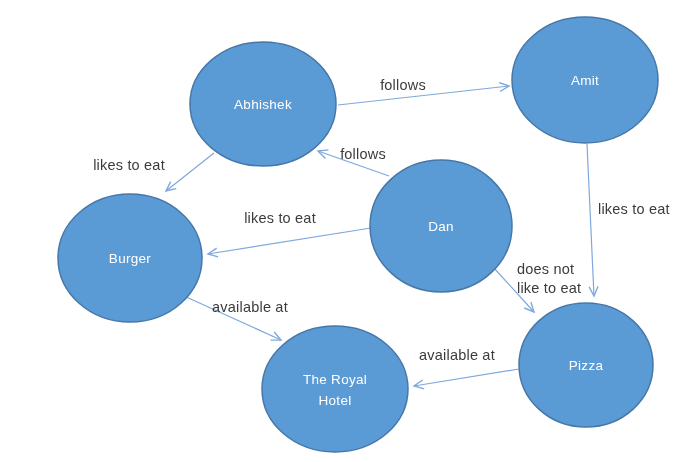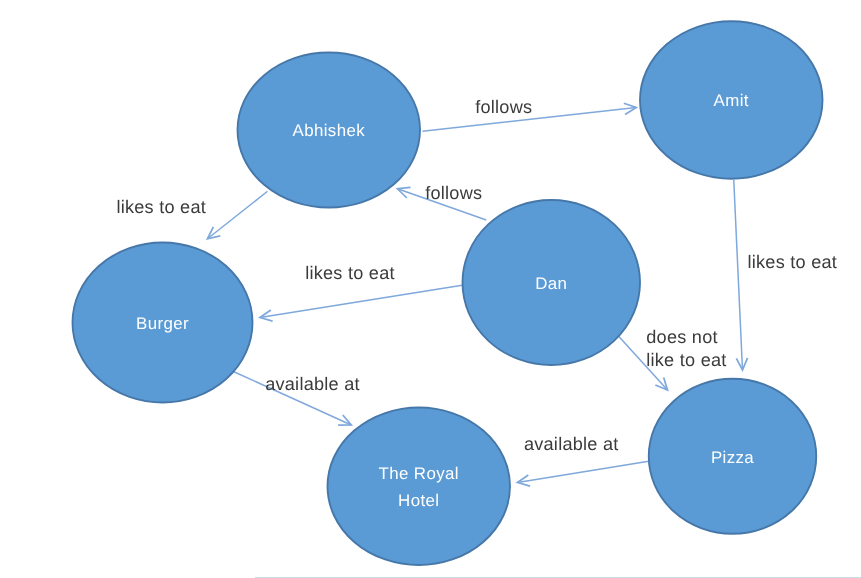--- a/index.html
+++ b/index.html
@@ -5,21 +5,21 @@
   html, body {
     margin: 0;
     padding: 0;
     background: #ffffff;
     font-family: "Liberation Sans", sans-serif;
   }
   .stage {
     position: relative;
     width: 689px;
     height: 462px;
-    background: #0369a1;
+    background: #be185d;
     overflow: hidden;
   }
   svg { display: block; }
   .node-shape { stroke-width: 1.5; }
   .node-label {
     font-family: "Liberation Sans", sans-serif;
     font-size: 13.5px;
     letter-spacing: 0.3px;
   }
   .edge-line { stroke-width: 1.2; fill: none; }

